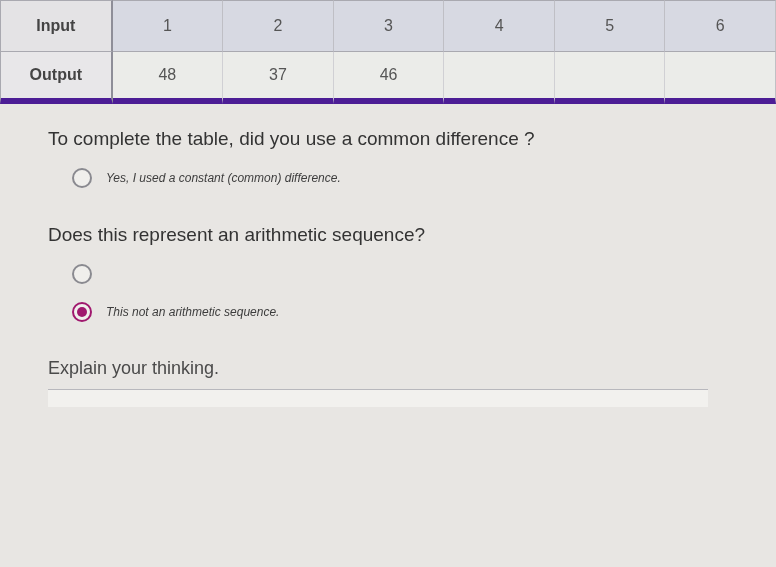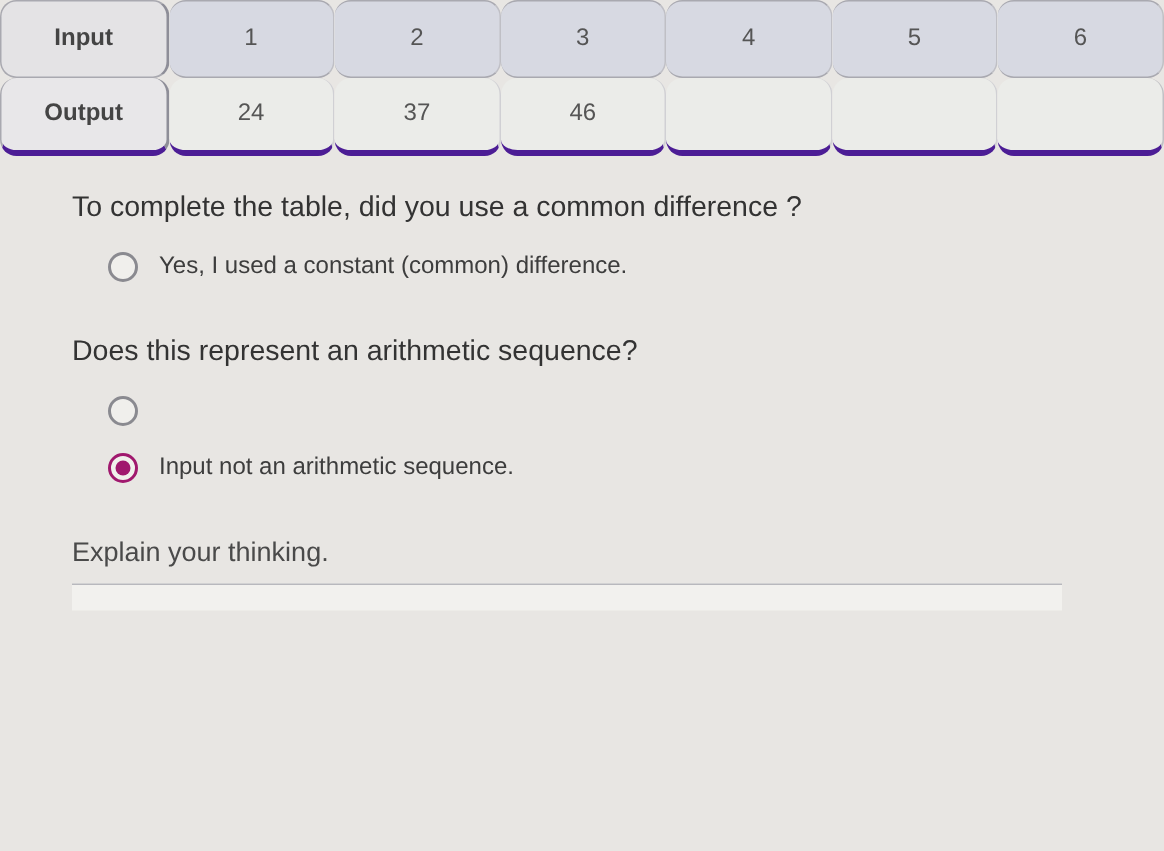--- a/index.html
+++ b/index.html
@@ -22,38 +22,37 @@
     width: 100%;
   }
   .cell {
     flex: 1;
     height: 52px;
     display: flex;
     align-items: center;
     justify-content: center;
     font-size: 16px;
     color: #555;
-    border-radius: 11px;
   }
   .row.header .cell {
     background: #d7d9e2;
   }
   .row.output .cell {
     background: #ebece9;
   }
   .cell.label {
     font-weight: bold;
     color: #444;
     background: #e4e3e5;
   }
   .row.header .cell.label { background: #e4e3e5; }
   .row.output .cell.label { background: #e8e7e9; }
   
   .row.header .cell { border-top: 1px solid #a9a9b0; border-bottom: 1px solid #a9a9b0; border-right: 1px solid #bfbfc5; }
-  .row.output .cell { border-bottom: 4px solid #4c1d95; border-right: 1px solid #d0d0d4; }
+  .row.output .cell { border-bottom: 6px solid #4c1d95; border-right: 1px solid #d0d0d4; }
   .cell.label { border-right: 2px solid #8e8e98 !important; border-left: 1px solid #a9a9b0; }
   .row .cell:last-child { border-right: 1px solid #c0c0c4; }
 
   .content {
     padding: 24px 28px 0 48px;
   }
   .question {
     font-size: 19px;
     color: #333;
     margin-bottom: 18px;
@@ -84,22 +83,23 @@
     border-color: #a0186e;
   }
   .radio.selected::after {
     content: "";
     width: 10px;
     height: 10px;
     background: #a0186e;
     border-radius: 50%;
   }
   .option-label {
-    font-size: 16px;
+    font-size: 12px;
     color: #3d3d3d;
+    font-style: italic;
   }
   .explain {
     font-size: 18px;
     color: #4a4a4a;
     margin-top: 10px;
   }
   .explain-box {
     margin-top: 10px;
     width: 660px;
     height: 18px;
@@ -115,21 +115,21 @@
     <div class="cell label">Input</div>
     <div class="cell">1</div>
     <div class="cell">2</div>
     <div class="cell">3</div>
     <div class="cell">4</div>
     <div class="cell">5</div>
     <div class="cell">6</div>
   </div>
   <div class="row output">
     <div class="cell label">Output</div>
-    <div class="cell">24</div>
+    <div class="cell">48</div>
     <div class="cell">37</div>
     <div class="cell">46</div>
     <div class="cell"></div>
     <div class="cell"></div>
     <div class="cell"></div>
   </div>
 </div>
 
 <div class="content">
   <div class="question">To complete the table, did you use a common difference ?</div>
@@ -140,19 +140,19 @@
     </div>
   </div>
 
   <div class="question">Does this represent an arithmetic sequence?</div>
   <div class="options">
     <div class="option">
       <span class="radio"></span>
     </div>
     <div class="option">
       <span class="radio selected"></span>
-      <span class="option-label">Input not an arithmetic sequence.</span>
+      <span class="option-label">This not an arithmetic sequence.</span>
     </div>
   </div>
 
   <div class="explain">Explain your thinking.</div>
   <div class="explain-box"></div>
 </div>
 
 </body></html>

